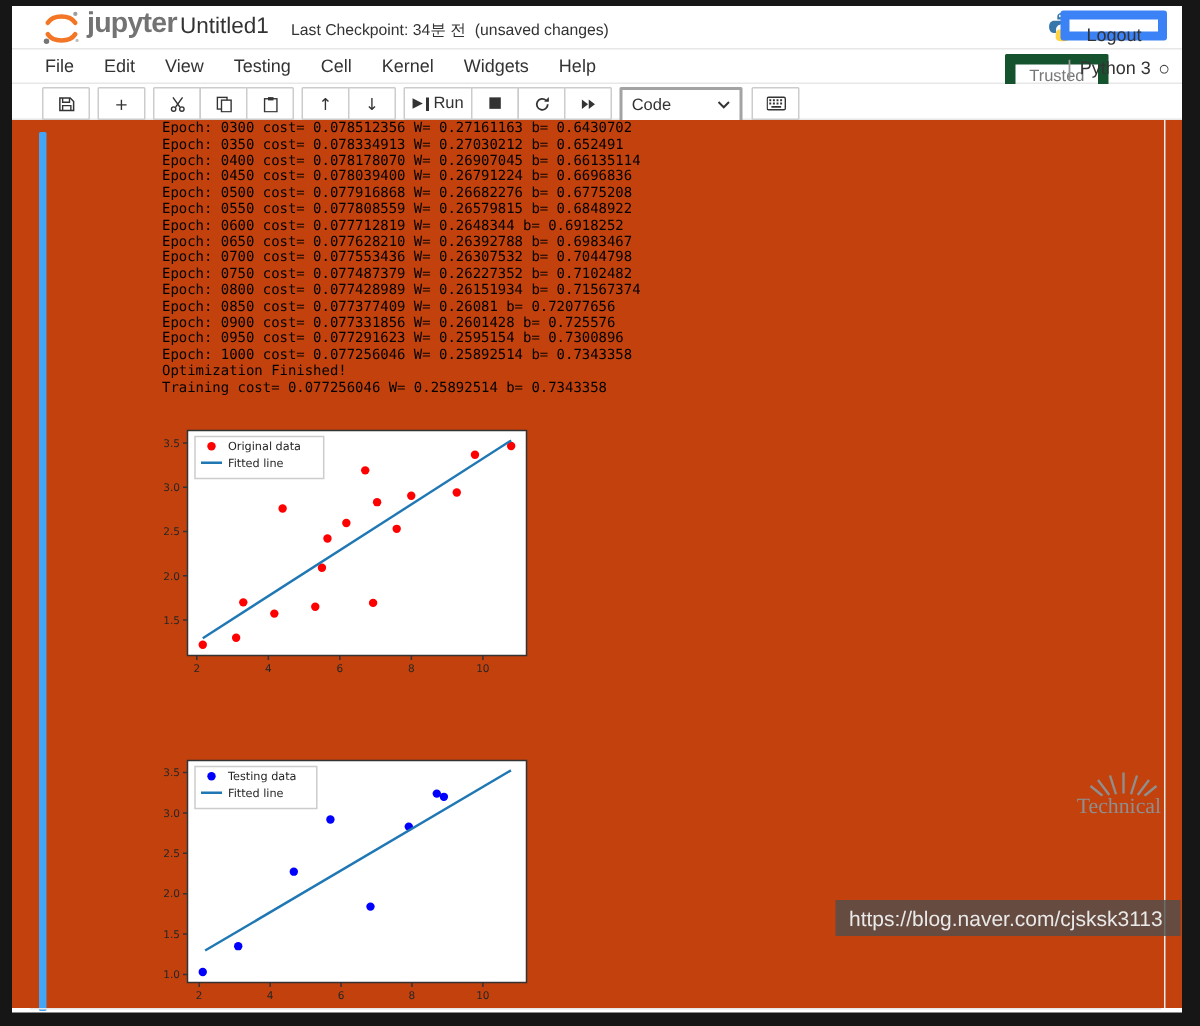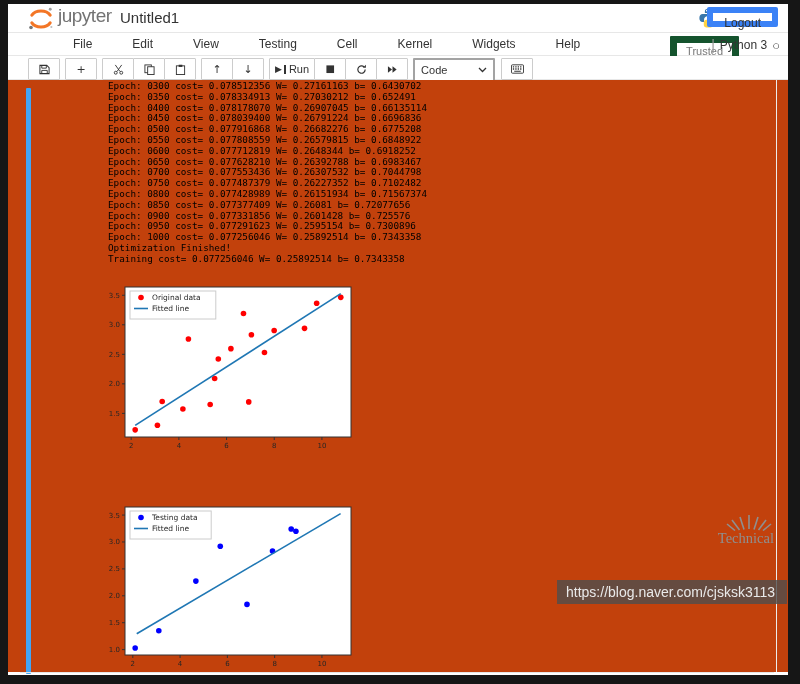--- a/index.html
+++ b/index.html
@@ -3,32 +3,32 @@
 <meta charset="utf-8">
 <style>
   html,body{margin:0;padding:0;}
   body{width:800px;height:684px;background:#161616;position:relative;overflow:hidden;
        font-family:"Liberation Sans","DejaVu Sans",sans-serif;}
   .page{position:absolute;left:8px;top:4px;width:780px;height:671px;background:#ffffff;overflow:hidden;}
 
   
   .header{position:absolute;left:0;top:0;width:100%;height:28px;background:#fff;}
   .logo{position:absolute;left:20px;top:2px;width:26px;height:25px;}
-  .logo-text{position:absolute;left:50px;top:1px;font-size:19px;color:#737373;letter-spacing:-0.5px;font-weight:400;}
+  .logo-text{position:absolute;left:50px;top:1px;font-size:19px;color:#737373;letter-spacing:-0.5px;font-weight:700;}
   .nb-title{position:absolute;left:112px;top:5px;font-size:15px;color:#333;}
   .checkpoint{position:absolute;left:186px;top:9px;font-size:10.5px;color:#333;}
   .checkpoint .unsaved{color:#333;}
   .py-logo{position:absolute;right:68px;top:3px;width:22px;height:22px;}
   .logout-btn{position:absolute;right:10px;top:3px;height:20px;padding:0 11px;border:6px solid #3b82f6;
       border-radius:2px;background:#fff;font-size:12px;color:#333;line-height:20px;cursor:pointer;}
 
   
   .menubar{position:absolute;left:0;top:28px;width:100%;height:24px;background:#fff;
       border-top:1px solid #e7e7e7;border-bottom:1px solid #e7e7e7;box-sizing:border-box;}
-  .menu-items{position:absolute;left:22px;top:0;height:100%;display:flex;align-items:center;gap:40px;margin-left:43px;}
+  .menu-items{position:absolute;left:22px;top:0;height:100%;display:flex;align-items:center;gap:20px;}
   .menu-item{font-size:12px;color:#333;cursor:pointer;white-space:nowrap;}
   .trusted{position:absolute;right:49px;top:3px;height:16px;line-height:16px;padding:0 9px;
       border:7px solid #14532d;border-radius:1px;font-size:11px;color:#777;}
   .kernel-ind{position:absolute;right:8px;top:4px;font-size:12px;color:#333;display:flex;align-items:center;gap:5px;}
   .kernel-bar{color:#999;font-size:14px;}
   .kernel-circle{font-size:13px;color:#333;}
 
   
   .toolbar{position:absolute;left:0;top:52px;width:100%;height:24px;background:#fff;
       border-bottom:1px solid #e7e7e7;box-sizing:border-box;display:flex;align-items:flex-start;
@@ -54,38 +54,41 @@
   #out1{top:1px;}
   #out2{top:378px;}
   .chart{position:absolute;left:96px;}
   #chart0{top:203px;}
   #chart1{top:419px;}
 
   
   .wm{position:absolute;right:14px;top:505px;width:150px;text-align:right;color:#8f8f8f;}
   .wm-rays{display:block;margin-left:auto;margin-right:2px;}
   .wm-line{font-size:14.5px;line-height:15.5px;color:#8f8f8f;font-family:Liberation Serif, serif;}
-  .wm-url{position:absolute;left:549px;top:576px;width:230px;height:24px;background:rgba(78,78,78,0.80);
+  .wm-url{position:absolute;left:549px;top:596px;width:230px;height:24px;background:rgba(78,78,78,0.80);
       color:#e9e9e9;font-size:14px;line-height:24px;padding-left:9px;box-sizing:border-box;white-space:nowrap;}
 </style>
 </head>
 <body>
 
 <div class="page">
 
   <div class="header">
     <svg class="logo" viewBox="0 0 26 26">
       <path d="M3.5 17.5 a10.5 7.5 0 0 0 19 0" fill="none" stroke="#f37626" stroke-width="3.2" stroke-linecap="round"></path>
       <path d="M22.5 9.5 a10.5 7.5 0 0 0 -19 0" fill="none" stroke="#f37626" stroke-width="3.2" stroke-linecap="round"></path>
       <circle cx="22.6" cy="3.4" r="1.5" fill="#9e9e9e"></circle>
       <circle cx="2.6" cy="22.4" r="1.9" fill="#757575"></circle>
       <circle cx="23.8" cy="21.8" r="1.1" fill="#bdbdbd"></circle>
     </svg>
     <span class="logo-text">jupyter</span>
     <span class="nb-title">Untitled1</span>
+    <span class="checkpoint">
+      <span>Last Checkpoint: 34분 전</span>&nbsp;&nbsp;<span class="unsaved">(unsaved changes)</span>
+    </span>
     <svg class="py-logo" viewBox="0 0 24 24">
       <path fill="#3776ab" d="M11.9 1.6c-2.7 0-4.4 1-4.4 2.9v2.1h4.5v.9H5.1C3 7.5 1.5 9.1 1.5 11.9c0 2.8 1.4 4.4 3.4 4.4h1.7v-2.5c0-2 1.7-3.6 3.7-3.6h4.4c1.7 0 3-1.3 3-3V4.5c0-1.9-1.9-2.9-4.4-2.9h-1.4zM9.6 3.1c.5 0 .9.4.9.9s-.4.9-.9.9-.9-.4-.9-.9.4-.9.9-.9z"></path>
       <path fill="#ffd343" d="M12.1 22.4c2.7 0 4.4-1 4.4-2.9v-2.1H12v-.9h6.9c2.1 0 3.6-1.6 3.6-4.4 0-2.8-1.4-4.4-3.4-4.4h-1.7v2.5c0 2-1.7 3.6-3.7 3.6H9.3c-1.7 0-3 1.3-3 3v2.7c0 1.9 1.9 2.9 4.4 2.9h1.4zm2.3-1.5c-.5 0-.9-.4-.9-.9s.4-.9.9-.9.9.4.9.9-.4.9-.9.9z"></path>
     </svg>
     <button class="logout-btn">Logout</button>
   </div>
 
   <div class="menubar">
     <div class="menu-items">
       <span class="menu-item">File</span>

